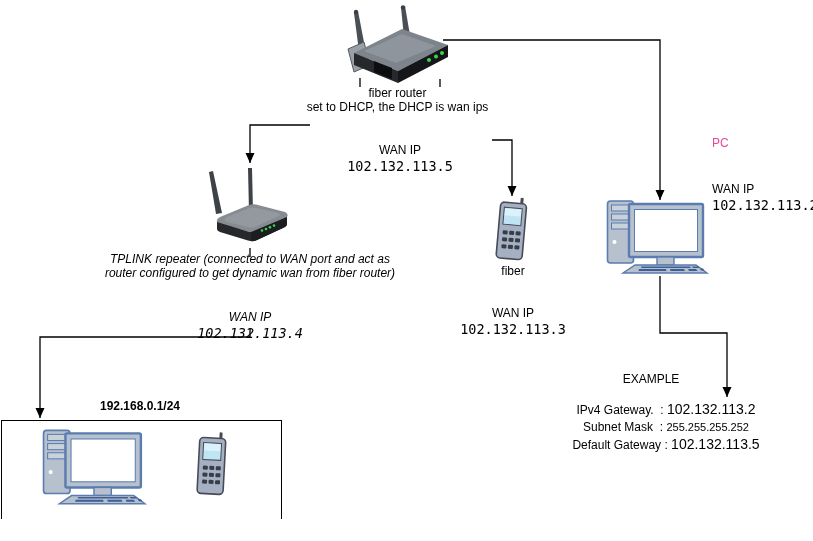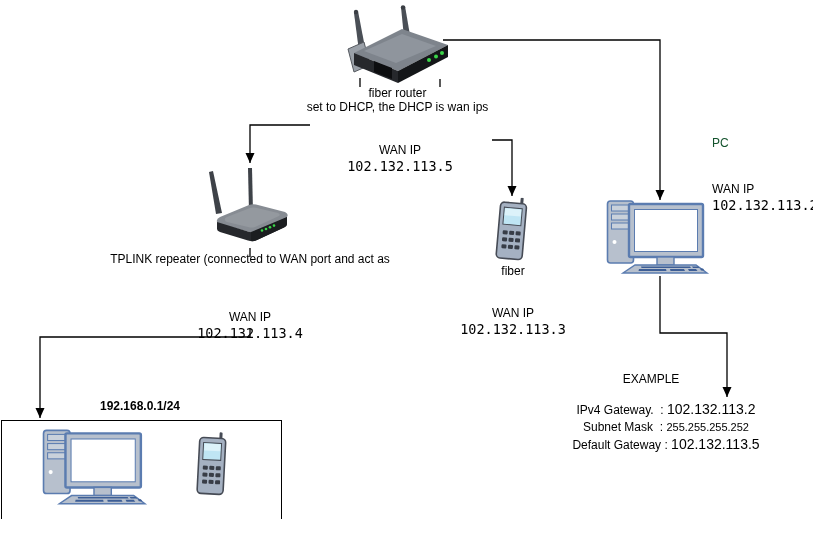--- a/index.html
+++ b/index.html
@@ -3,24 +3,24 @@
 <meta charset="utf-8">
 <style>
   html,body{margin:0;padding:0;background:#ffffff;}
   .canvas{
     position:relative;width:813px;height:519px;background:#ffffff;overflow:hidden;
     font-family:"Liberation Sans",sans-serif;color:#000000;
   }
   .abs{position:absolute;}
   .label{font-size:12px;line-height:13.5px;text-align:center;white-space:nowrap;}
   .mono{font-family:"DejaVu Sans Mono",monospace;font-size:13.5px;line-height:16px;}
-  .italic{}
+  .italic{font-style:italic;}
   .wanip-block{text-align:center;margin-top:18px;}
   .wanip-block .wanip-title{font-size:12px;line-height:15px;}
-  .pc-label{color:#14532d;font-size:12px;line-height:14px;}
+  .pc-label{color:#ec4899;font-size:12px;line-height:14px;}
   .left-align{text-align:left;}
   .example-title{font-size:12px;line-height:14px;text-align:center;}
   .example-rows{display:flex;flex-direction:column;align-items:center;white-space:pre;}
   .example-row{line-height:17px;font-size:12px;}
   .example-row .val-big{font-size:14px;}
   .example-row .val-small{font-size:11px;margin-top:48px;}
   .lan-box{border:1.6px solid #000;box-sizing:border-box;background:transparent;}
   .overlay-svg{position:absolute;left:0;top:0;pointer-events:none;}
   .devsvg{display:block;}
   .rot5{transform:rotate(5deg);}
@@ -78,20 +78,21 @@
     <path d="M18,54 Q17,52 20,51 L43,42 Q46,41 50,42 L71,47 Q74,48.5 72,50 L48,61 Q45,62 41,61 L20,56 Q18,55.5 18,54 Z" fill="#94999f"></path>
     <path d="M10,56 L41,65.5 Q46,67 50,65 L80,51 L80,58 Q80,60 77,61.5 L50,74 Q46,76 41,74.5 L13,66 Q10,65 10,63 Z" fill="#26282c"></path>
     <path d="M44,66 L80,51 L80,58 Q80,60 77,61.5 L50,74 Q47,75.5 44,75 Z" fill="#1b1d20"></path>
     <circle cx="55" cy="64.5" r="1.3" fill="#3bd64a"></circle>
     <circle cx="59" cy="63" r="1.3" fill="#3bd64a"></circle>
     <circle cx="63" cy="61.3" r="1.3" fill="#3bd64a"></circle>
     <circle cx="67" cy="59.6" r="1.3" fill="#3bd64a"></circle>
   </svg>
   <div class="abs label italic" style="left:95px;top:253px;width:310px;">
     <div>TPLINK repeater (connected to WAN port and act as</div>
+    <div>router configured to get dynamic wan from fiber router)</div>
   </div>
   <div class="abs wanip-block italic" style="left:180px;top:292px;width:140px;">
     <div class="wanip-title">WAN IP</div>
     <div class="mono">102.132.113.4</div>
   </div>
 
   <svg class="abs devsvg rot5" style="left:496px;top:197px;" width="34" height="64" viewBox="0 0 34 64">
     <rect x="22" y="0" width="3" height="9" rx="1" fill="#464b55"></rect>
     <rect x="2.5" y="6" width="26" height="56" rx="4" fill="#a5b1c2" stroke="#464b55" stroke-width="1.6"></rect>
     <rect x="6.5" y="11" width="18" height="17" fill="#bfe5f4" stroke="#464b55" stroke-width="1"></rect>

